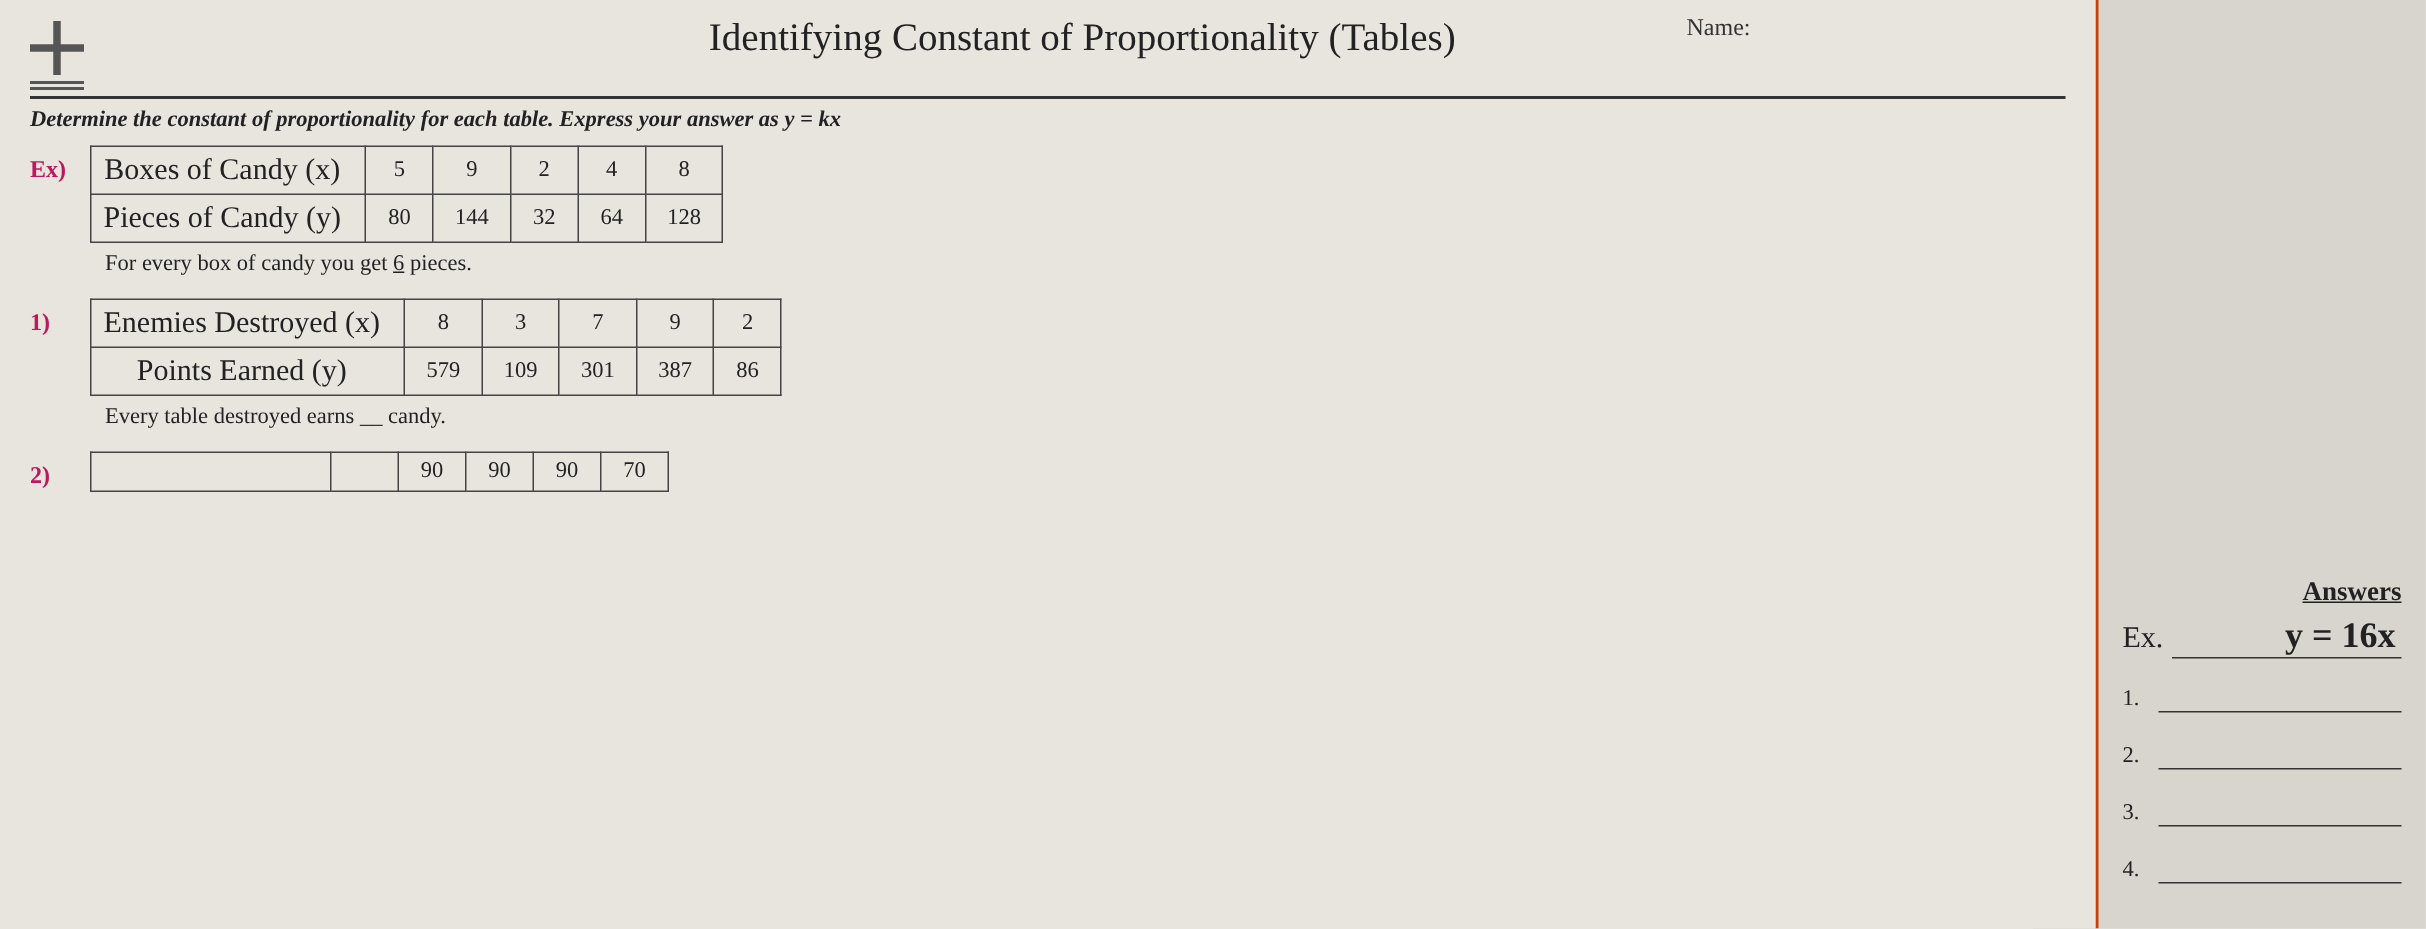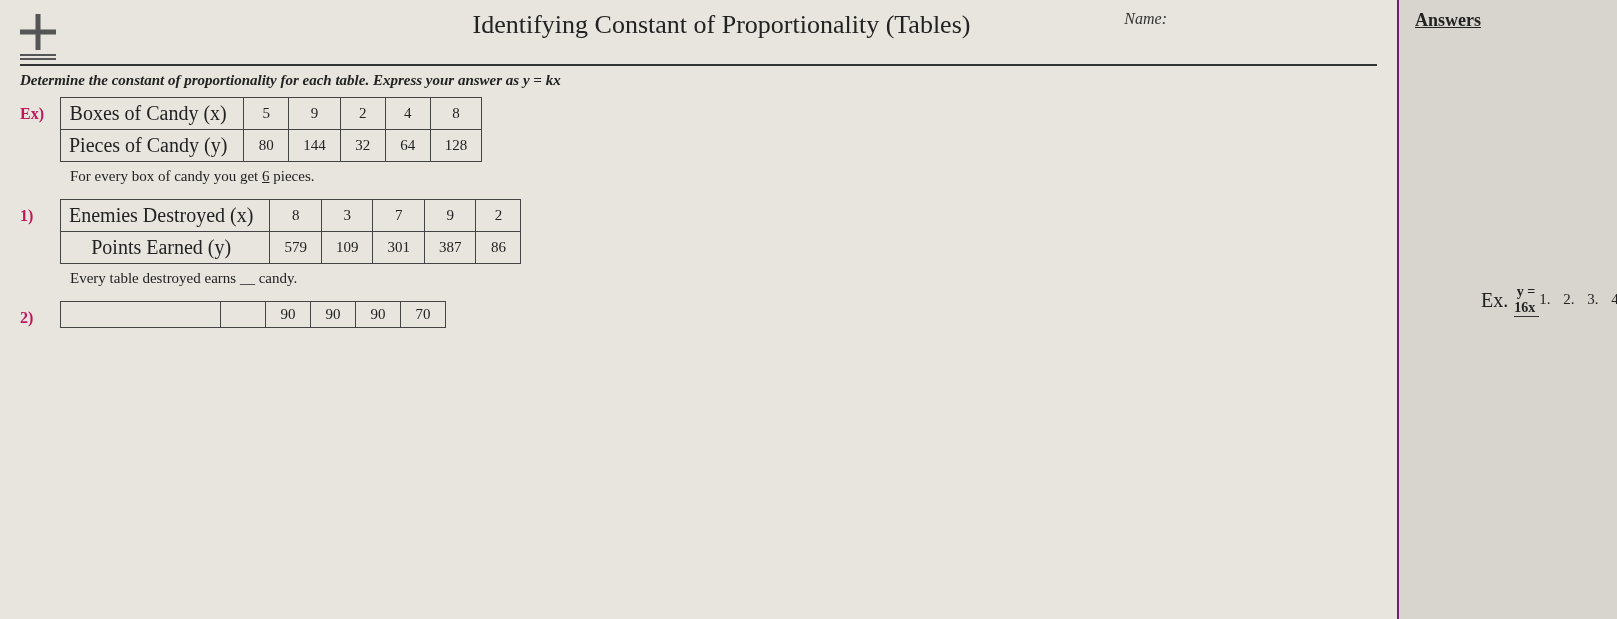--- a/index.html
+++ b/index.html
@@ -86,21 +86,20 @@
       color: #222;
       display: inline-block;
     }
 
     .name-area {
       position: absolute;
       top: 10px;
       right: 230px;
       font-size: 16px;
       color: #333;
-      font-style: italic;
     }
 
     .instruction-line {
       font-size: 15px;
       font-weight: bold;
       font-style: italic;
       color: #222;
       margin-bottom: 8px;
       margin-top: 4px;
     }
@@ -159,24 +158,25 @@
     }
 
     .underline-val {
       text-decoration: underline;
     }
 
     
     .answers-column {
       width: 220px;
       background: #d8d5ce;
-      border-left: 2px solid #701a75;
+      border-left: 2px solid #c2410c;
       padding: 10px 16px;
       display: flex;
-      flex-direction: row;
+      flex-direction: column;
+      justify-content: flex-end;
     }
 
     .answers-title {
       font-size: 18px;
       font-weight: bold;
       text-decoration: underline;
       text-align: right;
       margin-bottom: 6px;
       color: #222;
     }
@@ -188,21 +188,21 @@
       color: #222;
       margin-bottom: 18px;
     }
 
     .answer-ex .ex-label {
       margin-right: 6px;
       font-size: 20px;
     }
 
     .answer-ex .answer-val {
-      font-size: 14px;
+      font-size: 24px;
       font-weight: bold;
       border-bottom: 1.5px solid #333;
       flex: 1;
       text-align: right;
       padding-right: 4px;
     }
 
     .answer-line {
       display: flex;
       align-items: center;

